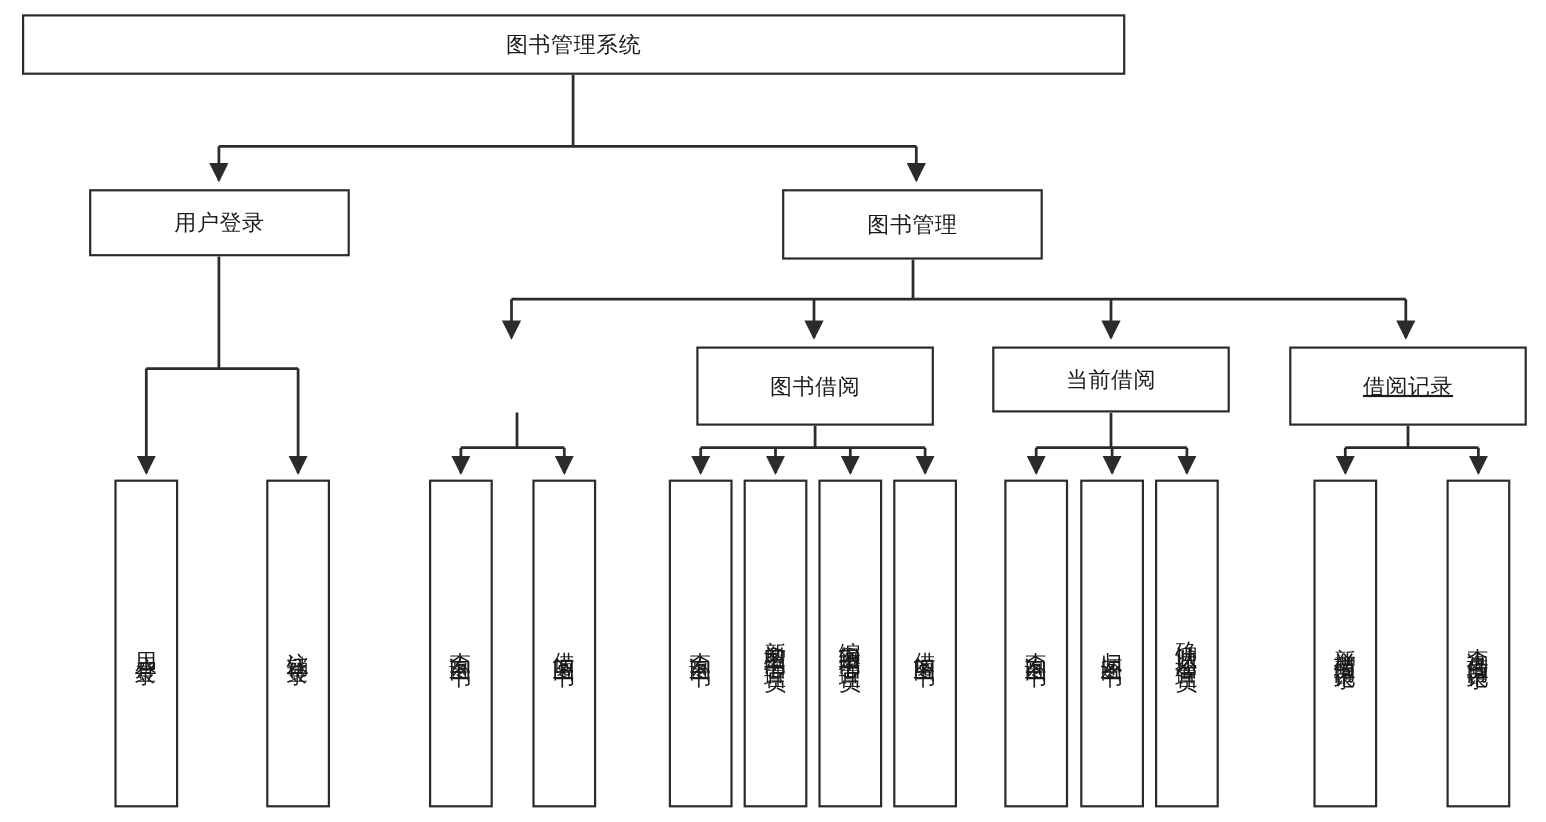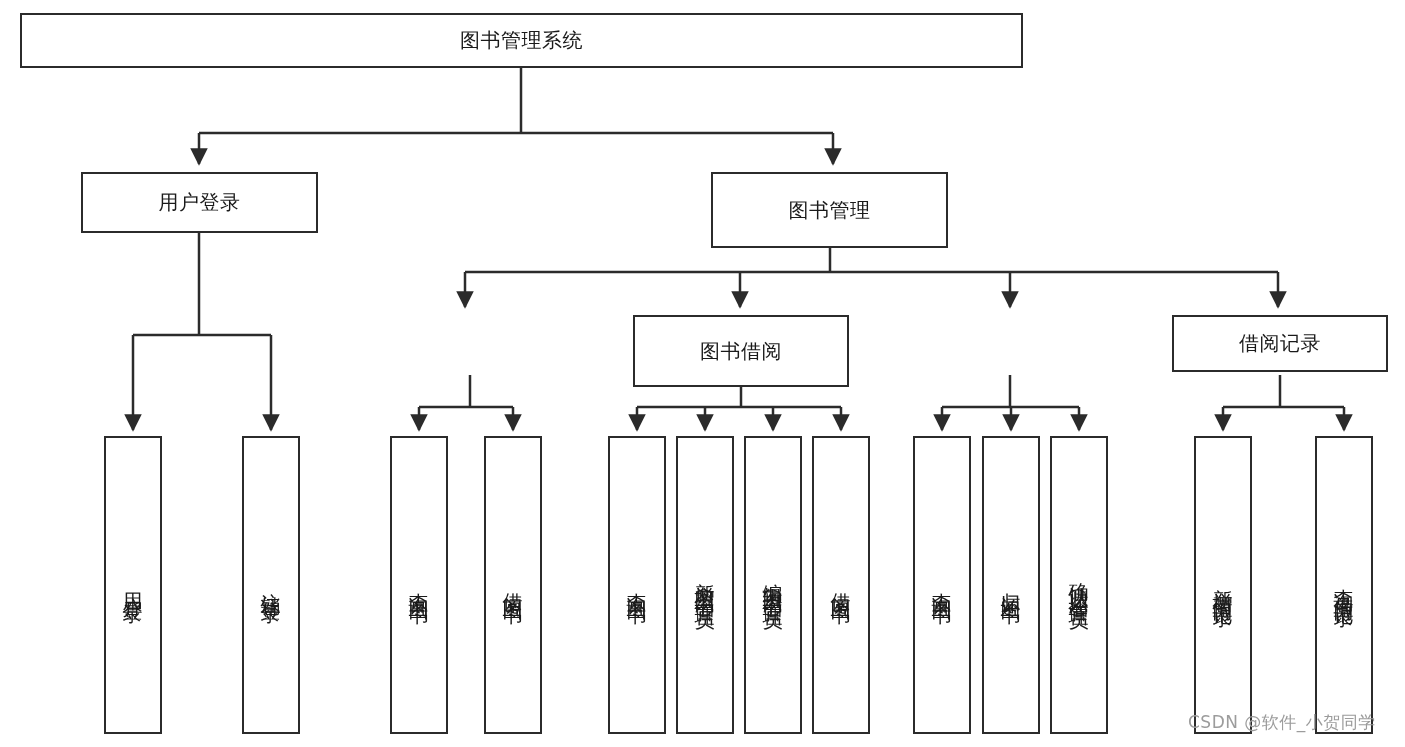--- a/index.html
+++ b/index.html
@@ -117,28 +117,31 @@
     </g>
   </svg>
 
   <div class="node h" style="left:20px; top:13px; width:1003px; height:55px;">
     <span>图书管理系统</span>
   </div>
 
   <div class="node h" style="left:81px; top:172px; width:237px; height:61px;">
     <span>用户登录</span>
   </div>
-  <div class="node h" style="left:711px; top:172px; width:237px; height:76px;">
+  <div class="node h" style="left:711px; top:172px; width:237px; height:64px;">
     <span>图书管理</span>
   </div>
 
   <div class="node h" style="left:633px; top:315px; width:216px; height:72px;">
     <span>图书借阅</span>
   </div>
-  <div class="node h" style="left:1172px; top:315px; width:216px; height:57px;">
+  <div class="node h" style="left:902px; top:315px; width:216px; height:60px;">
+    <span>当前借阅</span>
+  </div>
+  <div class="node h" style="left:1172px; top:315px; width:216px; height:72px;text-decoration:underline;">
     <span>借阅记录</span>
   </div>
 
   <div class="node v" style="left:104px; top:436px; width:58px; height:298px;">
     <span class="vtext">用户登录</span>
   </div>
   <div class="node v" style="left:242px; top:436px; width:58px; height:298px;">
     <span class="vtext">注销登录</span>
   </div>
 
@@ -172,15 +175,14 @@
     <span class="vtext">确认归还（管理员）</span>
   </div>
 
   <div class="node v" style="left:1194px; top:436px; width:58px; height:298px;">
     <span class="vtext">新增借阅记录</span>
   </div>
   <div class="node v" style="left:1315px; top:436px; width:58px; height:298px;">
     <span class="vtext">查询借阅记录</span>
   </div>
 
-  <div class="watermark">CSDN @软件_小贺同学</div>
 
 </div>
 
 </body></html>

